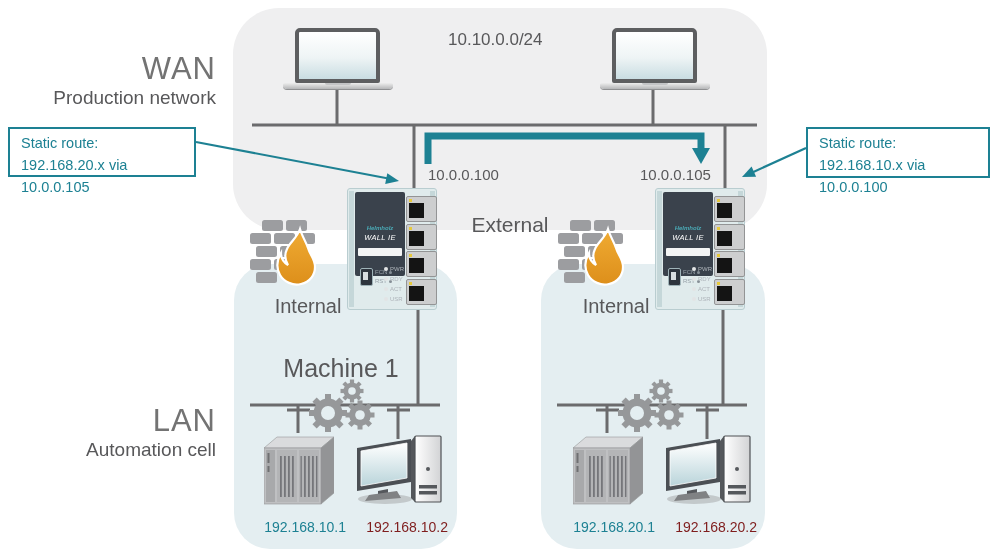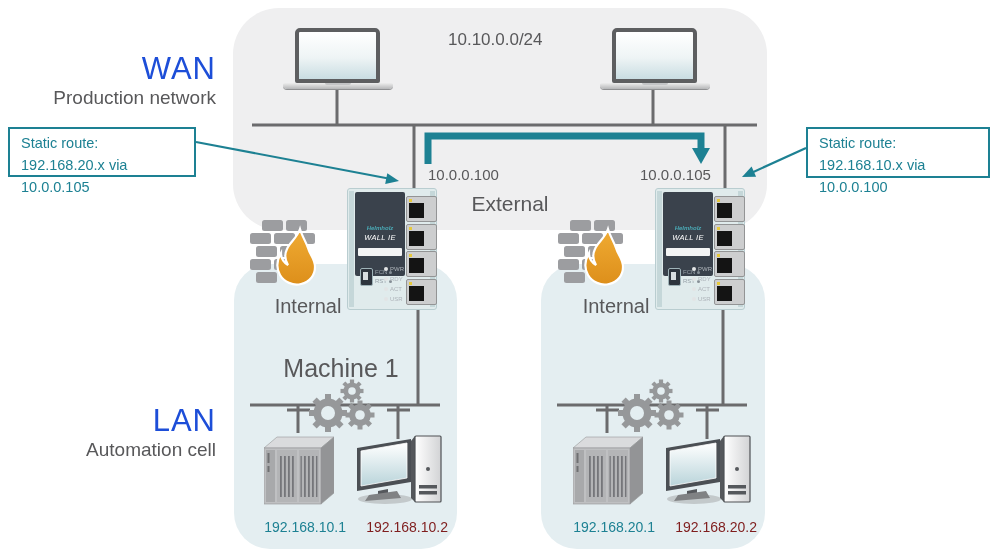--- a/index.html
+++ b/index.html
@@ -11,21 +11,21 @@
   .cell-zone{top:264px;width:223px;height:285px;background:#e4eef1;border-radius:36px;}
   .cell-1{left:234px;}
   .cell-2{left:541px;width:224px;}
   
   .overlay{position:absolute;left:0;top:0;z-index:2;pointer-events:none;}
   
   .icon{position:absolute;z-index:3;}
   
   .txt{position:absolute;z-index:4;}
   .side-label{width:206px;text-align:right;}
-  .side-label .big{font-size:31px;line-height:33px;color:#1d4ed8;letter-spacing:1px;}
+  .side-label .big{font-size:31px;line-height:33px;color:#737373;letter-spacing:1px;}
   .side-label .sub{font-size:19px;line-height:22px;color:#58585a;margin-top:2px;}
   .subnet{font-size:17px;color:#58585a;}
   .zone-word{font-size:21px;color:#58585a;text-align:center;}
   .dev-ip{font-size:15px;color:#58585a;}
   .machine-name{font-size:25px;color:#58585a;text-align:center;}
   .ip{font-size:14px;text-align:right;width:96px;}
   .ip.teal{color:#1d8193;}
   .ip.gray{color:#7f1d1d;}
   .callout{position:absolute;z-index:4;background:#ffffff;border:2px solid #1d8193;
            color:#1d8193;font-size:14.5px;line-height:1.5;padding:4px 13px 4px 11px;box-sizing:border-box;}
@@ -152,21 +152,21 @@
     <div>192.168.20.x via 10.0.0.105</div>
   </div>
   <div class="callout" style="left:806px;top:127px;width:184px;height:51px;">
     <div>Static route:</div>
     <div>192.168.10.x via 10.0.0.100</div>
   </div>
 
   <div class="txt dev-ip" style="left:428px;top:166px;">10.0.0.100</div>
   <div class="txt dev-ip" style="left:640px;top:166px;">10.0.0.105</div>
 
-  <div class="txt zone-word" style="left:455px;top:192px;width:110px;">External</div>
+  <div class="txt zone-word" style="left:455px;top:213px;width:110px;">External</div>
   <div class="txt zone-word" style="left:261px;top:295px;width:94px;font-size:20px;">Internal</div>
   <div class="txt zone-word" style="left:569px;top:295px;width:94px;font-size:20px;">Internal</div>
 
   <svg class="icon" style="left:248px;top:219px;" width="84" height="76" viewBox="0 0 84 76">
     <g fill="#9c9da0">
       <rect x="14" y="1" width="21" height="11" rx="2.5"></rect>
         <rect x="38" y="1" width="21" height="11" rx="2.5"></rect>
       <rect x="2" y="14" width="21" height="11" rx="2.5"></rect>
         <rect x="26" y="14" width="21" height="11" rx="2.5"></rect>
         <rect x="50" y="14" width="17" height="11" rx="2.5"></rect>

